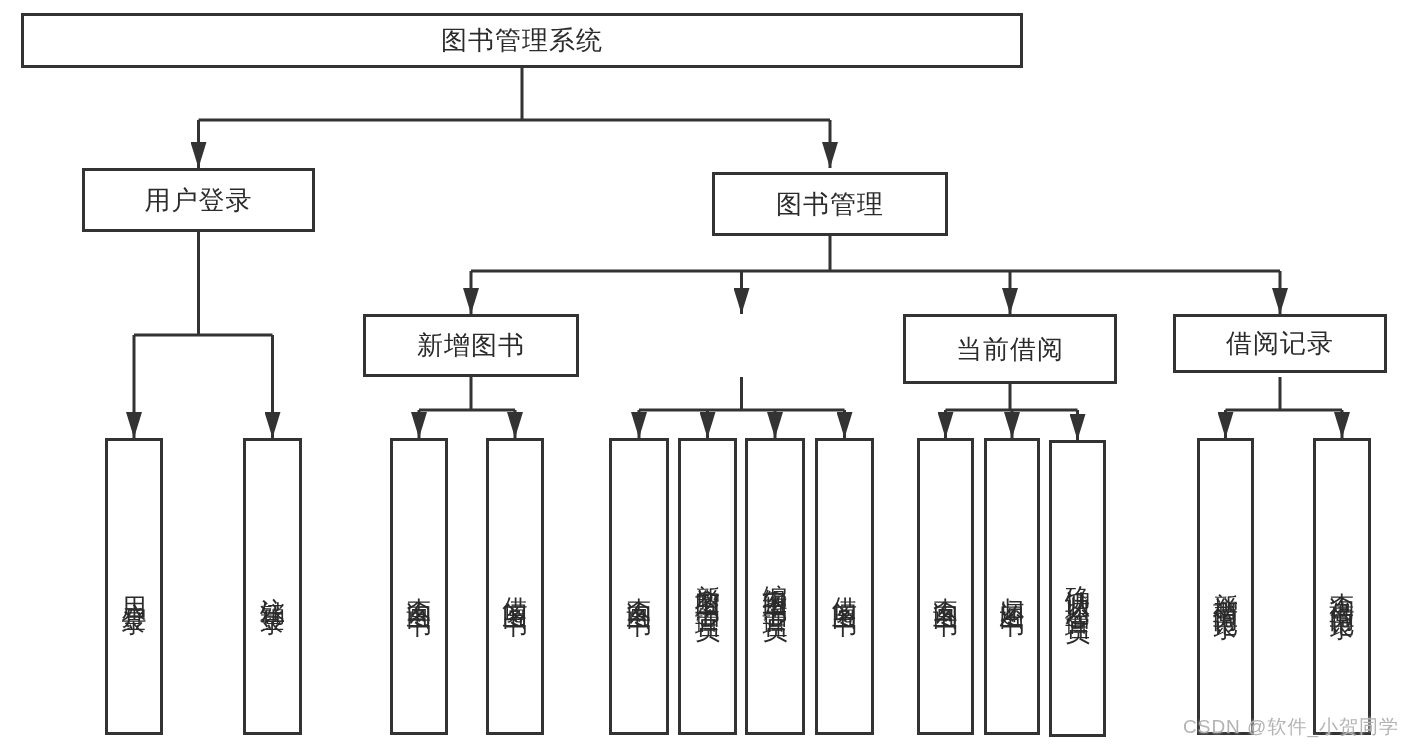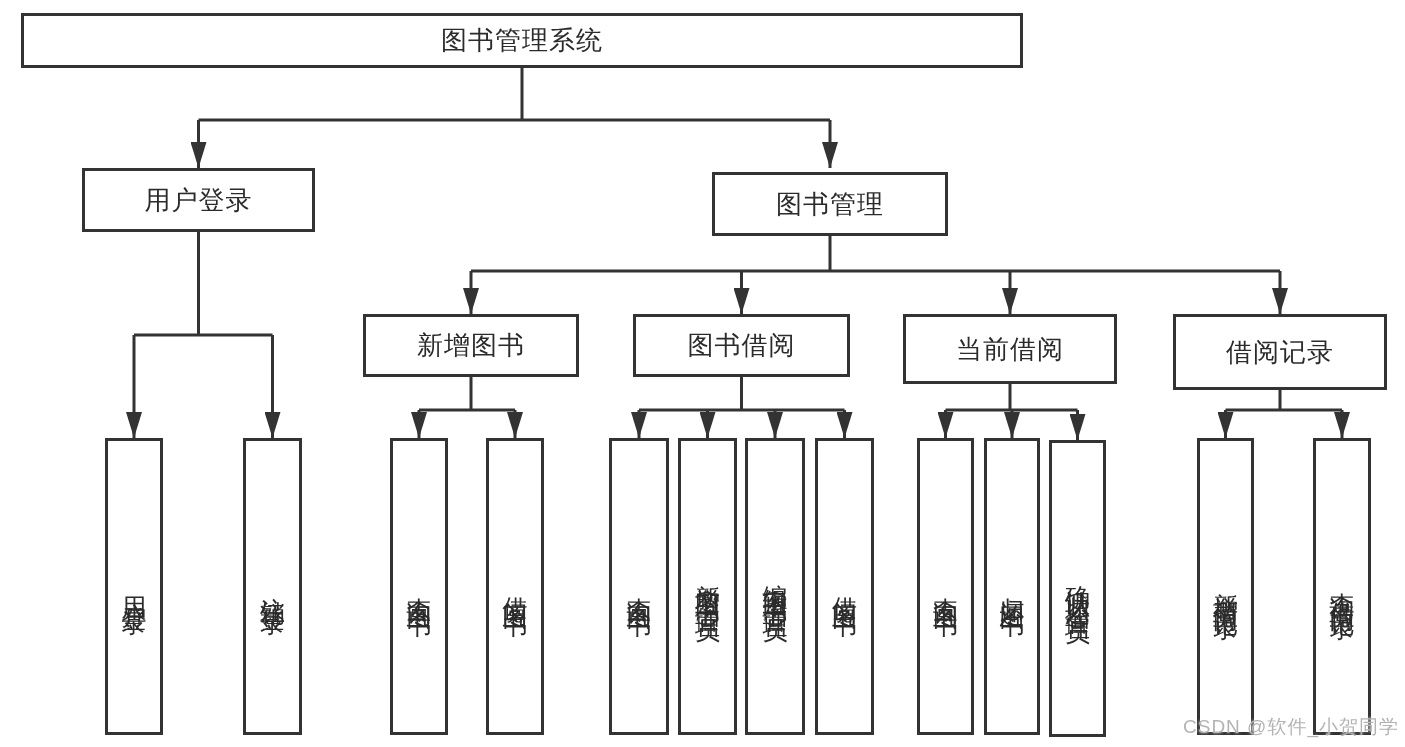--- a/index.html
+++ b/index.html
@@ -95,23 +95,22 @@
     <path class="wire" d="M1225.5,410 L1225.5,438" marker-end="url(#arrow)"></path>
     <path class="wire" d="M1342,410 L1342,438" marker-end="url(#arrow)"></path>
   </svg>
 
   <div class="node h" style="left:21px;top:13px;width:1002px;height:55px">图书管理系统</div>
 
   <div class="node h" style="left:82px;top:168px;width:233px;height:64px">用户登录</div>
   <div class="node h" style="left:712px;top:172px;width:236px;height:64px">图书管理</div>
 
   <div class="node h" style="left:363px;top:314px;width:216px;height:63px">新增图书</div>
-  <div class="node h" style="left:633px;top:314px;width:217px;height:63px">图书借阅</div>
   <div class="node h" style="left:903px;top:314px;width:214px;height:70px">当前借阅</div>
-  <div class="node h" style="left:1173px;top:314px;width:214px;height:76px">借阅记录</div>
+  <div class="node h" style="left:1173px;top:314px;width:214px;height:59px">借阅记录</div>
 
   <div class="node v" style="left:105px;top:438px;width:58px;height:297px">用户登录</div>
   <div class="node v" style="left:243px;top:438px;width:59px;height:297px">注销登录</div>
 
   <div class="node v" style="left:390px;top:438px;width:58px;height:297px">查询图书</div>
   <div class="node v" style="left:486px;top:438px;width:58px;height:297px">借阅图书</div>
 
   <div class="node v" style="left:609px;top:438px;width:60px;height:297px">查询图书</div>
   <div class="node v" style="left:678px;top:438px;width:59px;height:297px">新增图书（管理员）</div>
   <div class="node v" style="left:745px;top:438px;width:60px;height:297px">编辑图书（管理员）</div>

